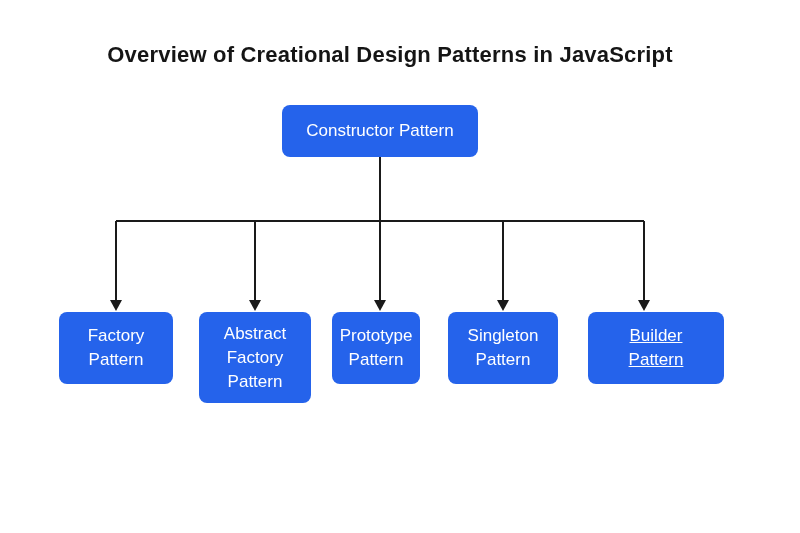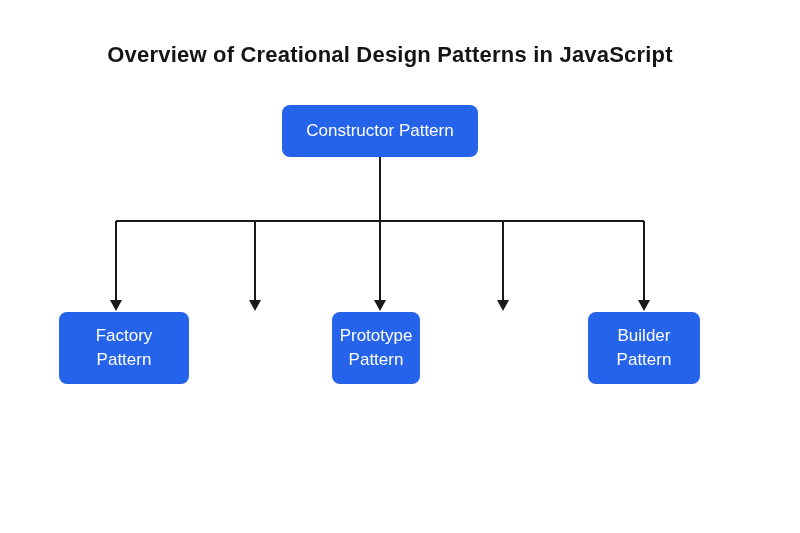--- a/index.html
+++ b/index.html
@@ -47,25 +47,25 @@
     border-radius: 8px;
     display: flex;
     align-items: center;
     justify-content: center;
     text-align: center;
     font-size: 17px;
     line-height: 24px;
     padding: 4px 22px;
   }
   .node-root      { left: 282px; top: 105px; width: 196px; height: 52px; }
-  .node-child-0   { left:  59px; top: 312px; width: 130px; height: 72px; }
+  .node-child-0   { left:  59px; top: 312px; width: 114px; height: 72px; }
   .node-child-1   { left: 199px; top: 312px; width: 112px; height: 91px; }
   .node-child-2   { left: 332px; top: 312px; width:  88px; height: 72px; }
   .node-child-3   { left: 448px; top: 312px; width: 110px; height: 72px; }
-  .node-child-4   { left: 588px; top: 312px; width: 112px; height: 72px; }
+  .node-child-4   { left: 588px; top: 312px; width: 136px; height: 72px; text-decoration: underline; }
 </style>
 </head>
 <body>
 
 <div class="canvas">
 
   <div class="diagram-title">Overview of Creational Design Patterns in JavaScript</div>
 
   <svg class="connectors" width="800" height="533" viewBox="0 0 800 533">
 
@@ -82,19 +82,21 @@
     <polygon points="249,300 261,300 255,311"></polygon>
     <polygon points="374,300 386,300 380,311"></polygon>
     <polygon points="497,300 509,300 503,311"></polygon>
     <polygon points="638,300 650,300 644,311"></polygon>
   </svg>
 
   <div class="node node-root">Constructor Pattern</div>
 
   <div class="node node-child-0">Factory Pattern</div>
 
+  <div class="node node-child-1">Abstract Factory Pattern</div>
 
   <div class="node node-child-2">Prototype Pattern</div>
 
+  <div class="node node-child-3">Singleton Pattern</div>
 
   <div class="node node-child-4">Builder Pattern</div>
 
 </div>
 
 </body></html>

